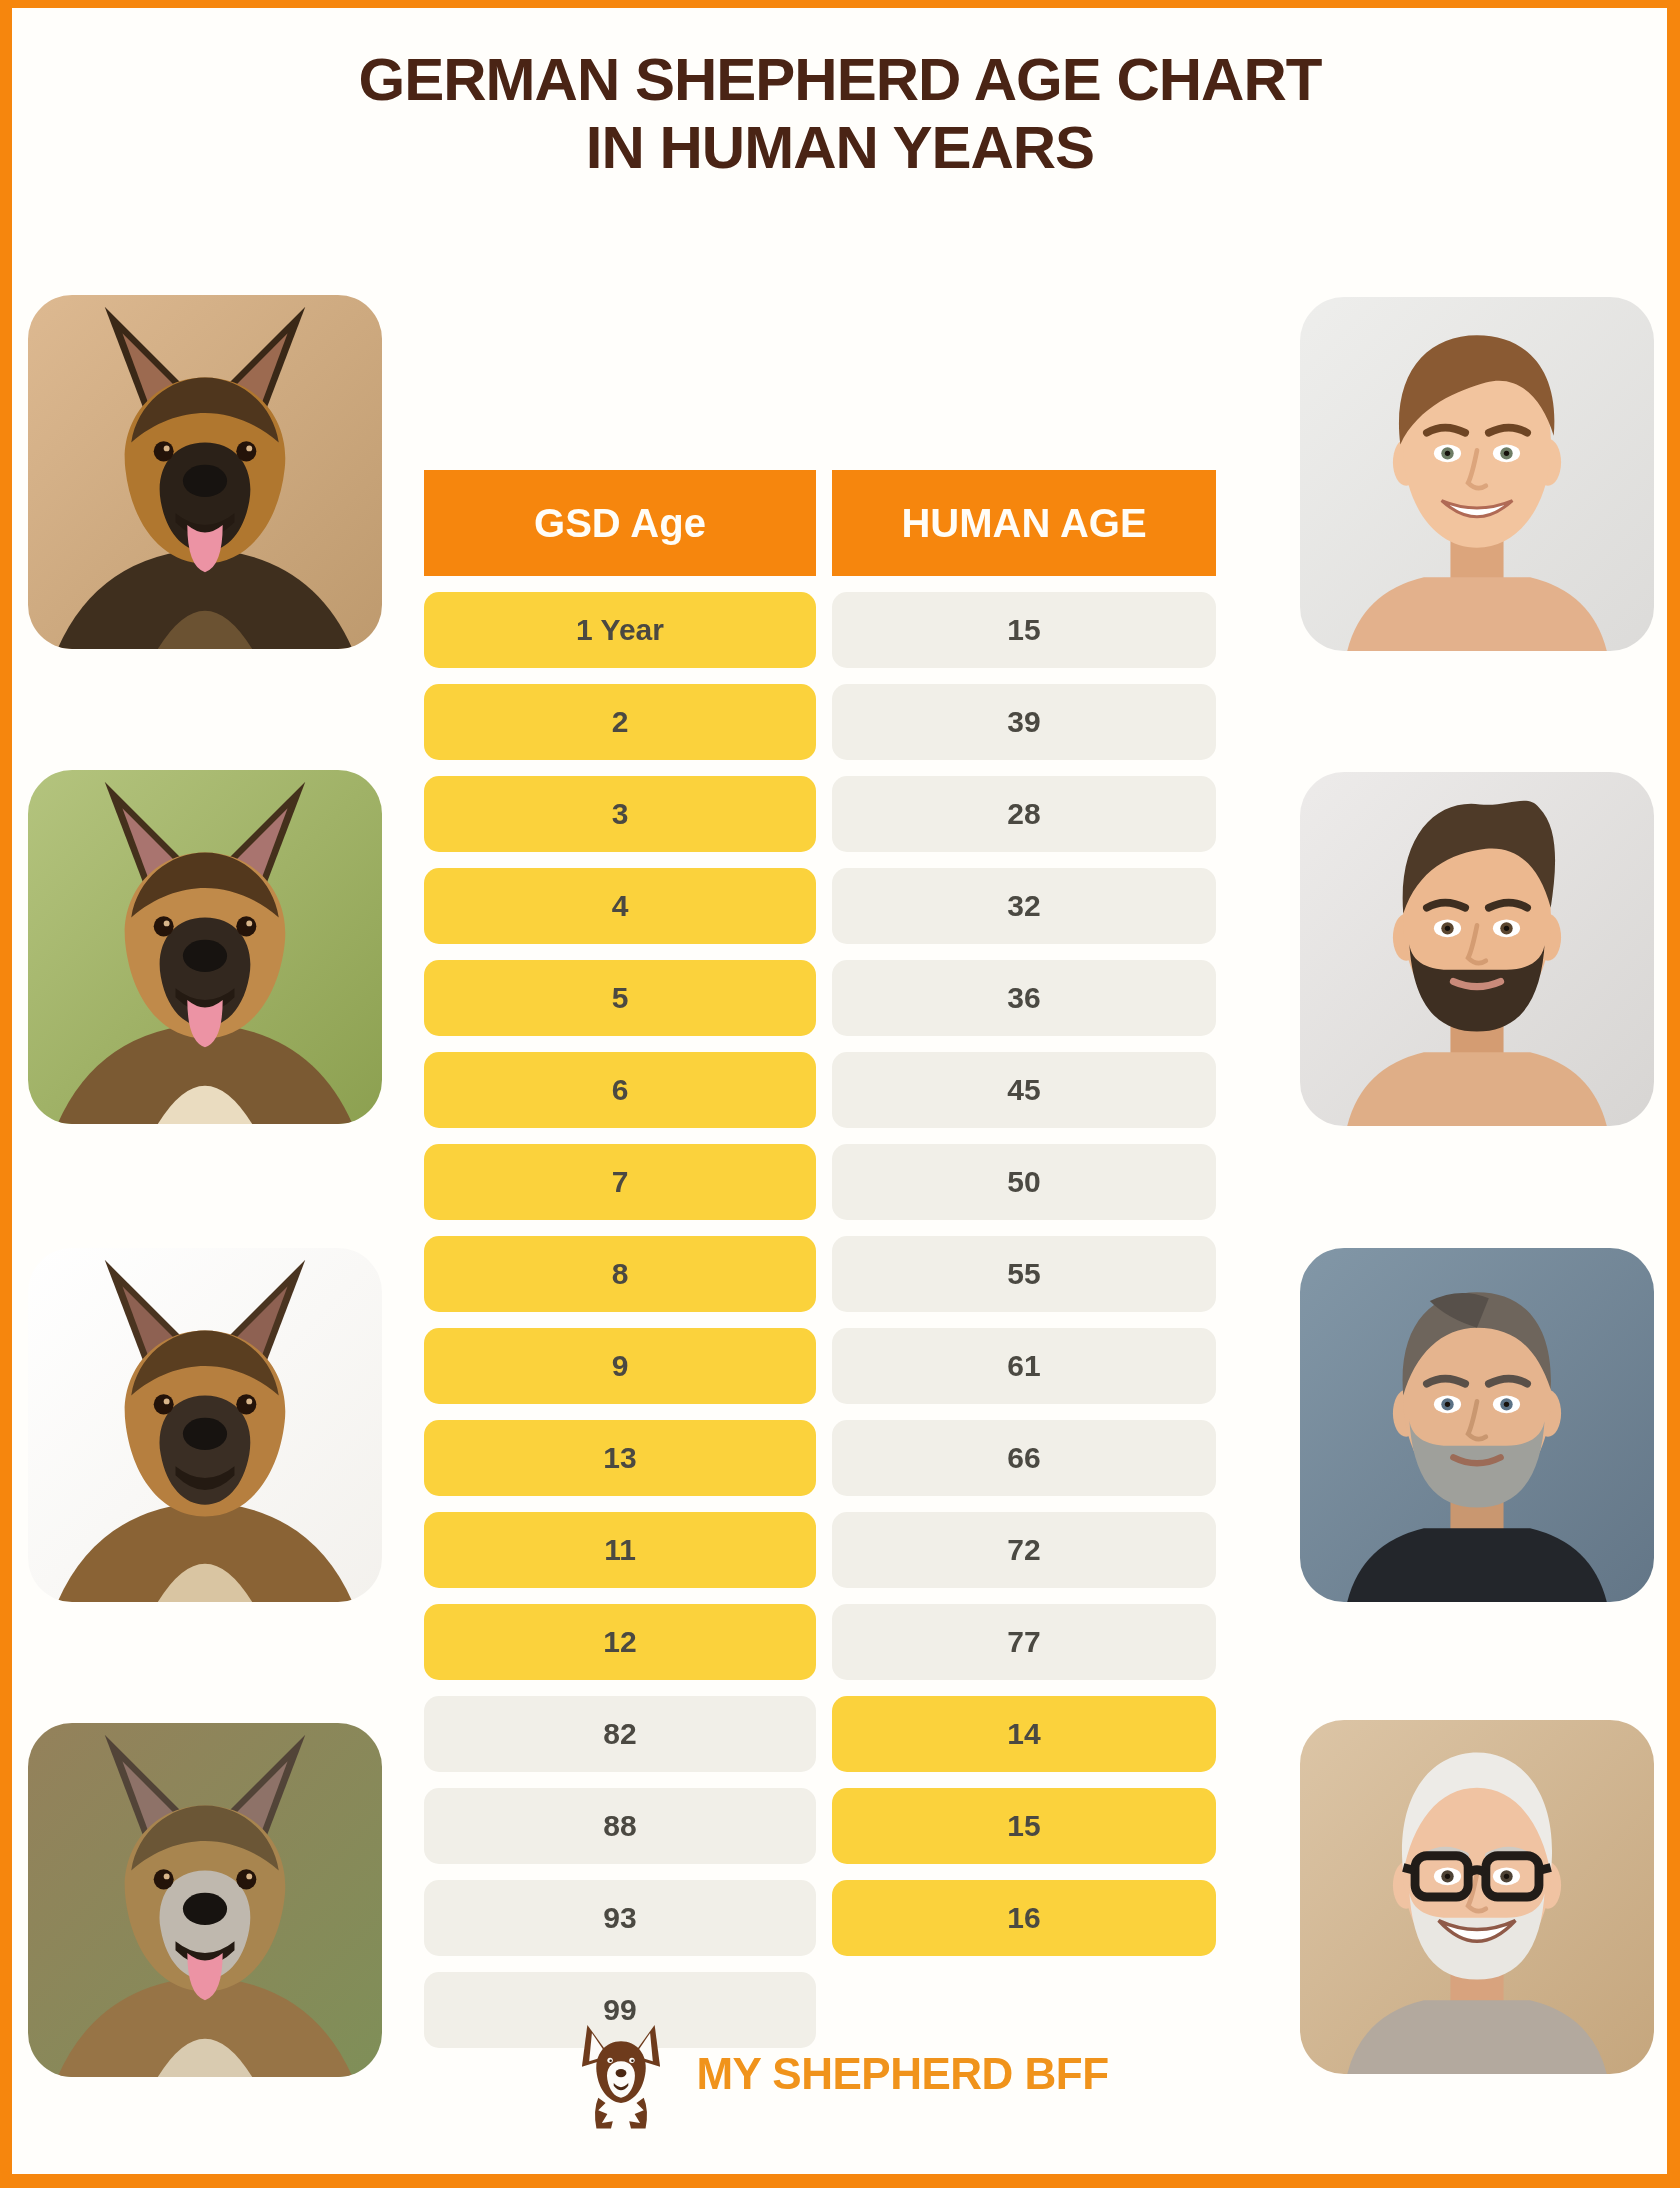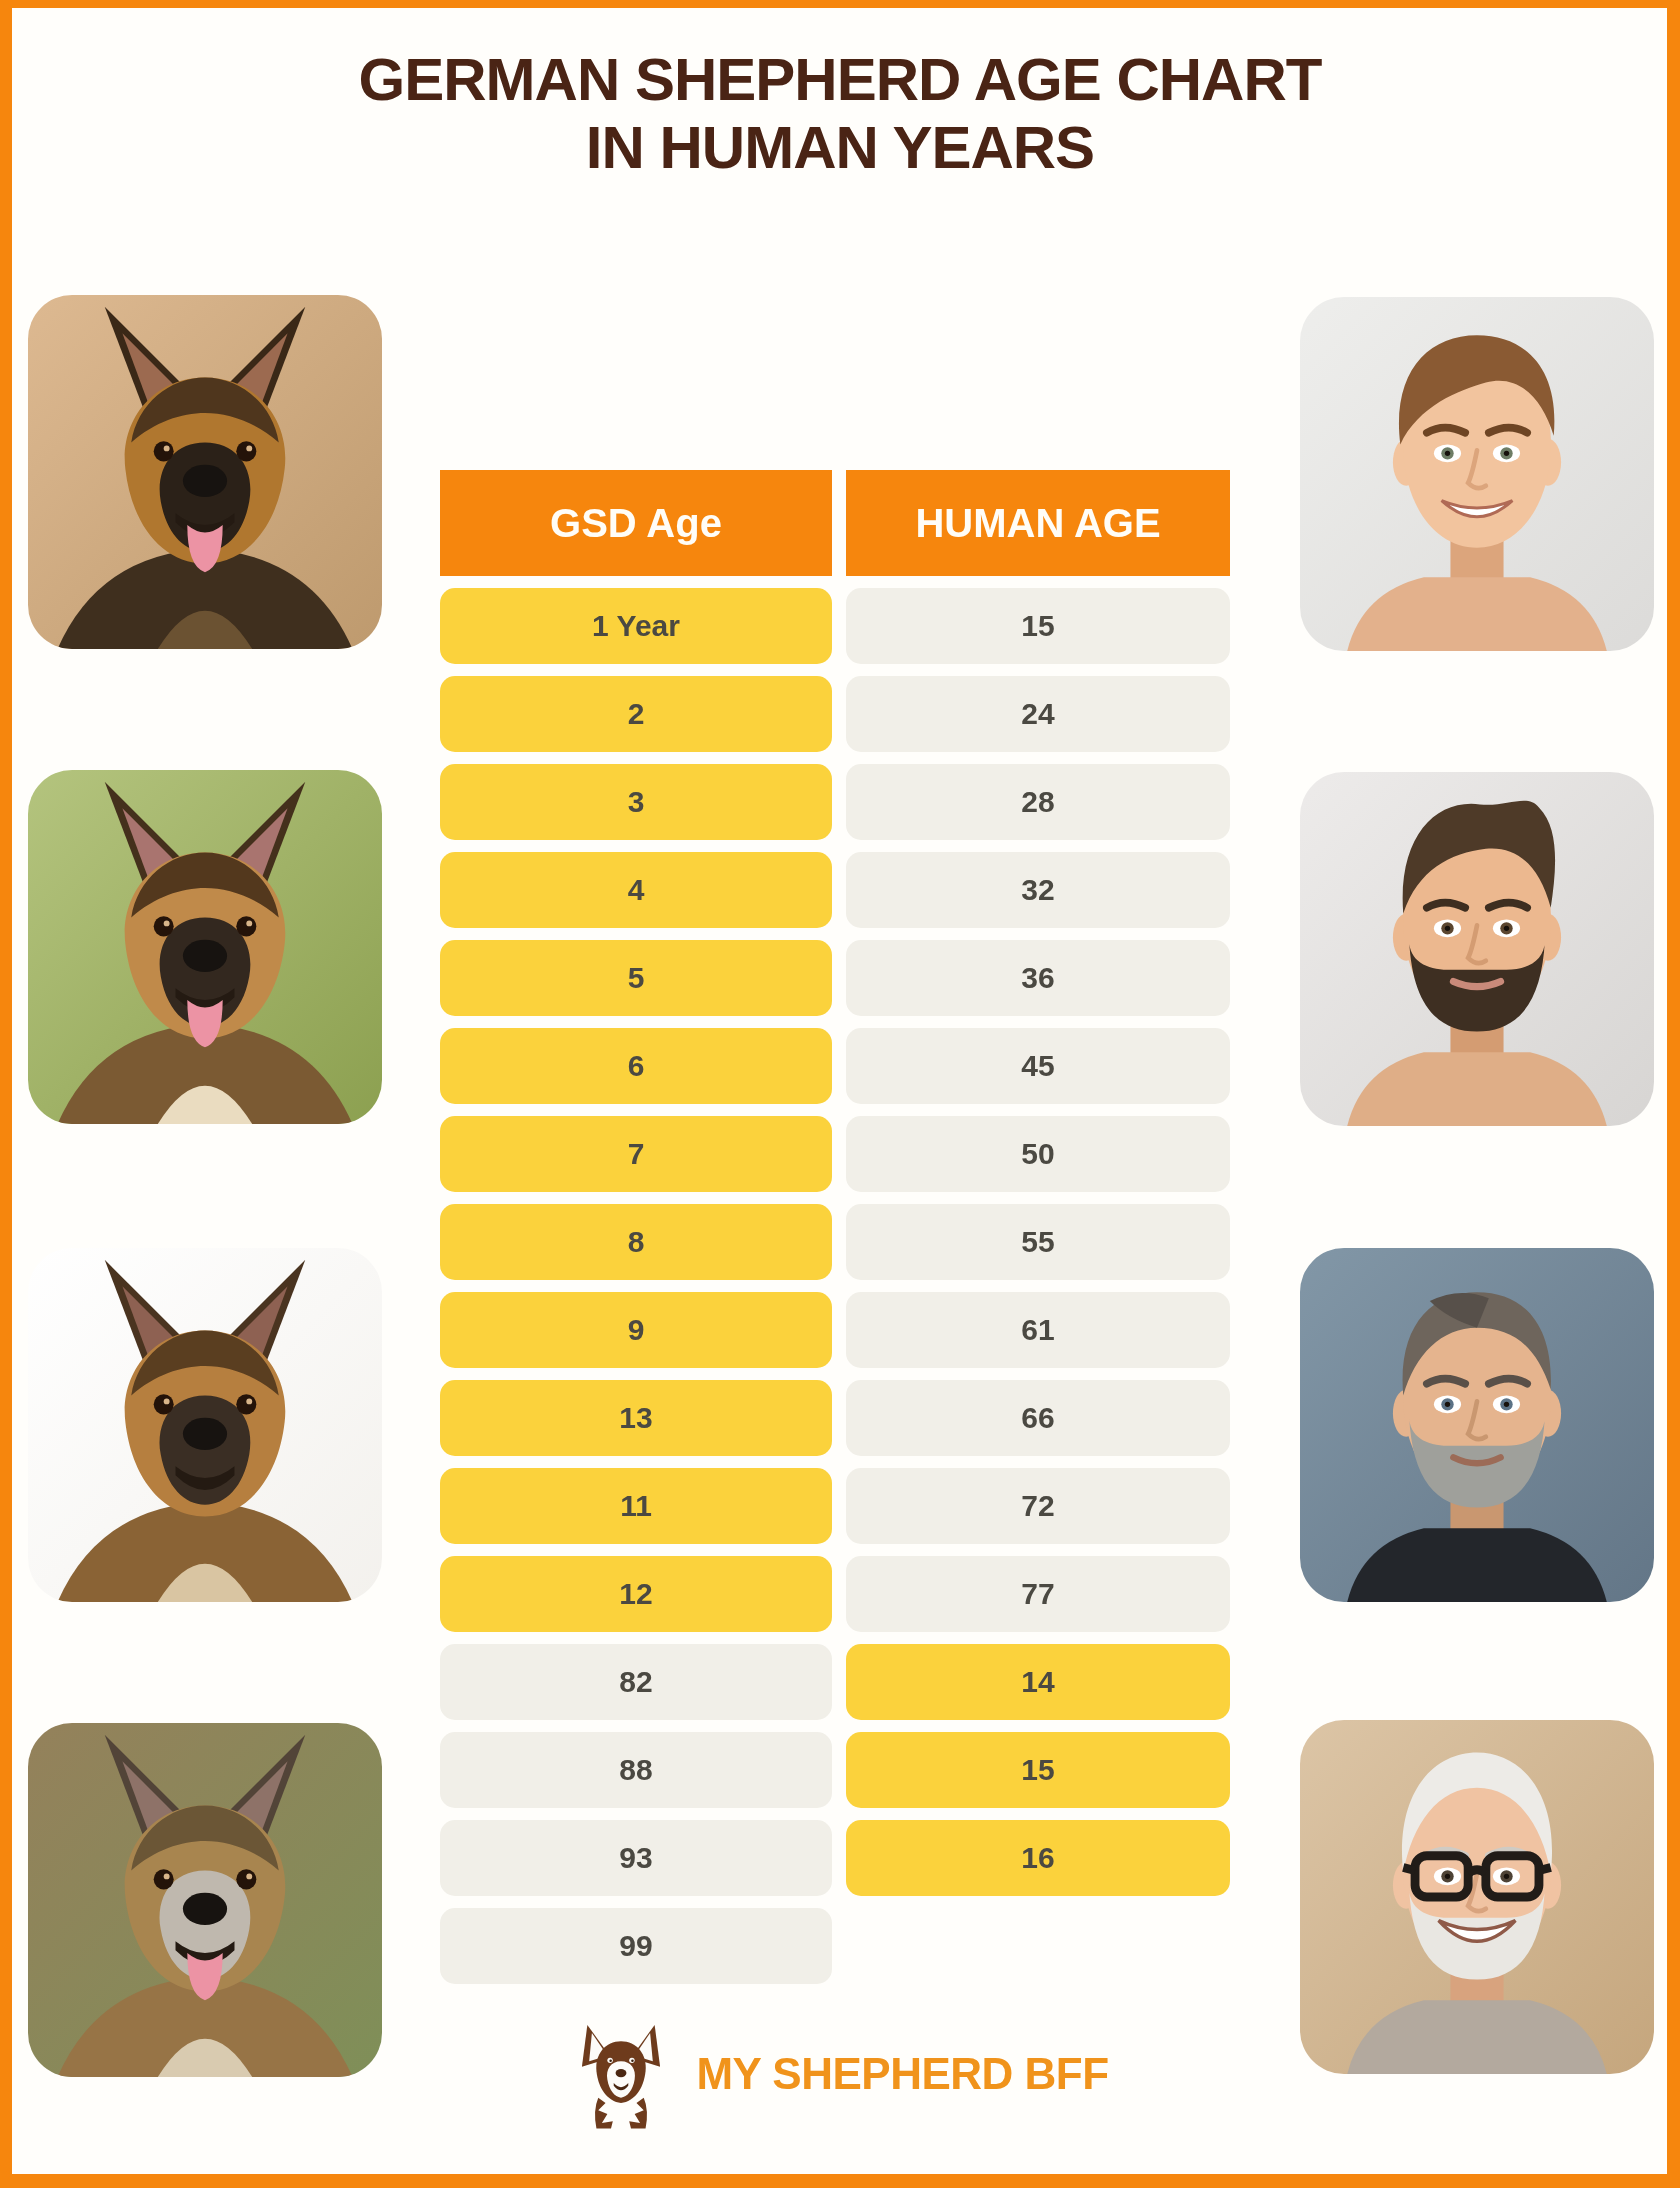--- a/index.html
+++ b/index.html
@@ -19,26 +19,26 @@
     z-index:50;
   }
   .title{
     position:absolute;top:46px;left:0;width:100%;
     text-align:center;
     font-size:60px;font-weight:bold;letter-spacing:-1px;
     line-height:1.14;
     color:var(--title,#4A2415);
   }
   .age-table{
-    position:absolute;left:440px;top:470px;
+    position:absolute;left:424px;top:470px;
     display:grid;
     grid-template-columns:392px 384px;
     grid-template-rows:106px;
     grid-auto-rows:76px;
-    column-gap:14px;row-gap:12px;
+    column-gap:14px;row-gap:12px;gap:16px;
   }
   .th{
     background:var(--header_bg,#F6860D);
     color:#FFFDF7;
     font-size:40px;font-weight:bold;
     display:flex;align-items:center;justify-content:center;
   }
   .cell{
     display:flex;align-items:center;justify-content:center;
     font-size:30px;font-weight:bold;
@@ -314,21 +314,21 @@
 </svg>
     </div>
 
   <section class="age-table">
     <div class="th">GSD Age</div>
     <div class="th">HUMAN AGE</div>
 
   <div class="cell gsd">1 Year</div>
       <div class="cell hum">15</div>
       <div class="cell gsd">2</div>
-      <div class="cell hum">24</div>
+      <div class="cell hum">39</div>
       <div class="cell gsd">3</div>
       <div class="cell hum">28</div>
       <div class="cell gsd">4</div>
       <div class="cell hum">32</div>
       <div class="cell gsd">5</div>
       <div class="cell hum">36</div>
       <div class="cell gsd">6</div>
       <div class="cell hum">45</div>
       <div class="cell gsd">7</div>
       <div class="cell hum">50</div>

